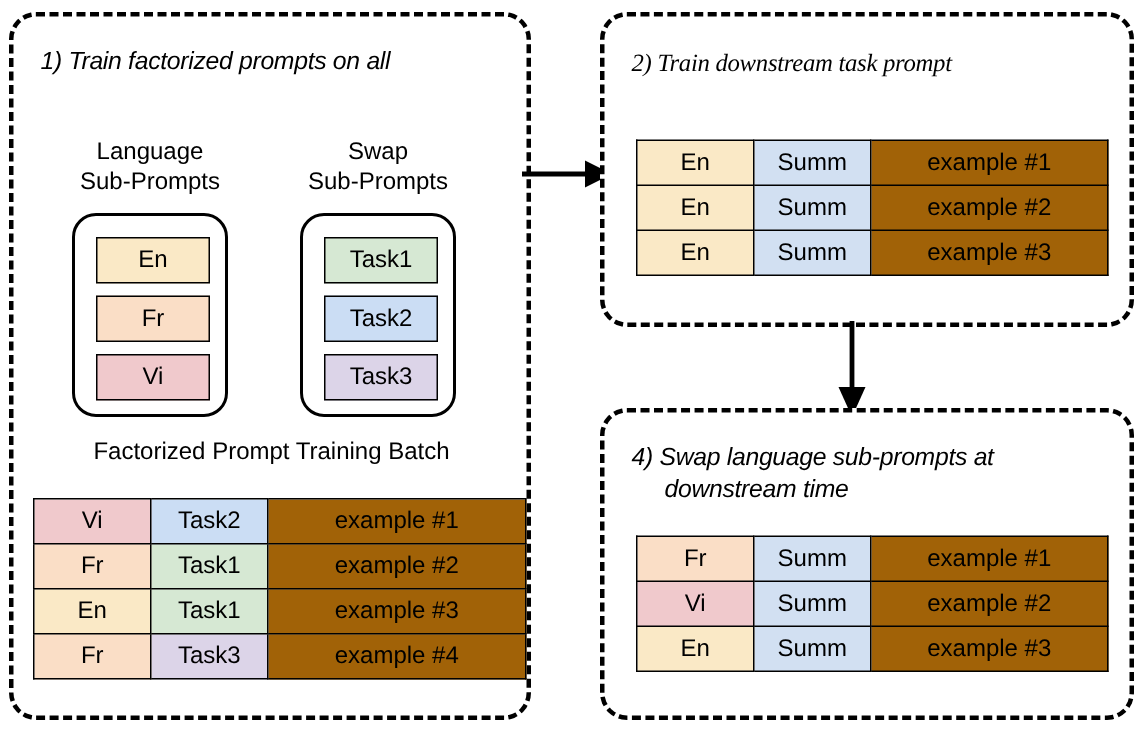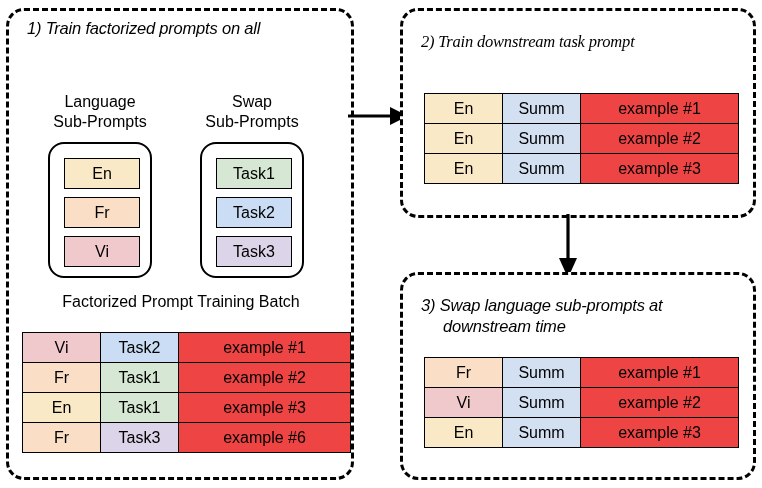--- a/index.html
+++ b/index.html
@@ -31,21 +31,21 @@
   .panel-title {
     position: absolute;
     left: 0;
     right: 0;
     font-style: italic;
     font-size: 16.5px;
     line-height: 21px;
     letter-spacing: -0.2px;
     font-weight: 400;
   }
-  #panel-1 .panel-title { top: 7px;  padding: 0 20px 0 18px; }
+  #panel-1 .panel-title { top: 20px;  padding: 0 20px 0 18px; }
   #panel-2 .panel-title { top: 20px;  padding: 0 16px 0 18px; font-family: Liberation Serif, serif; }
   #panel-3 .panel-title { top: 20px;  padding: 0 16px 0 18px; }
   .panel-title .l2 { display: block; padding-left: 20px; }
   #panel-3 .panel-title .l2 { padding-left: 22px; }
 
   
   .group-label {
     position: absolute;
     text-align: center;
     font-size: 16px;
@@ -96,21 +96,21 @@
     border-collapse: collapse;
     table-layout: fixed;
     background: #ffffff;
   }
   .prompt-table td {
     border: 1.4px solid #000000;
     text-align: center;
     font-size: 16px;
     padding: 0;
     height: 29px;
-    background: #ef4444;
+    background: #a16207;
   }
   #table-1 { left: 22px;  top: 332px; width: 328px; }
   #table-1 col.c-lang { width: 78px; }
   #table-1 col.c-task { width: 78px; }
   #table-1 col.c-ex   { width: 172px; }
 
   #table-2 { left: 424px; top: 93px; width: 314px; }
   #table-2 col.c-lang { width: 78px; }
   #table-2 col.c-task { width: 78px; }
   #table-2 col.c-ex   { width: 158px; }
@@ -177,21 +177,21 @@
         <td>example #2</td>
       </tr>
       <tr>
         <td style="background: rgb(250, 233, 198);">En</td>
         <td style="background: rgb(214, 232, 211);">Task1</td>
         <td>example #3</td>
       </tr>
       <tr>
         <td style="background: rgb(250, 222, 198);">Fr</td>
         <td style="background: rgb(220, 212, 232);">Task3</td>
-        <td>example #6</td>
+        <td>example #4</td>
       </tr>
     </tbody>
 </table>
 
 <svg class="arrow-svg" id="arrow-1to2" viewBox="0 0 62 32">
   <line x1="2" y1="16" x2="46" y2="16" stroke="#000" stroke-width="3.2"></line>
   <polygon points="44,7 62,16 44,25" fill="#000"></polygon>
 </svg>
 
 <div class="panel" id="panel-2">
@@ -225,21 +225,21 @@
     </tbody>
 </table>
 
 <svg class="arrow-svg" id="arrow-2to3" viewBox="0 0 32 66">
   <line x1="16" y1="2" x2="16" y2="48" stroke="#000" stroke-width="3.2"></line>
   <polygon points="7,46 25,46 16,66" fill="#000"></polygon>
 </svg>
 
 <div class="panel" id="panel-3">
   <div class="panel-title">
-    <span>3) Swap language sub-prompts at</span>
+    <span>4) Swap language sub-prompts at</span>
     <span class="l2">downstream time</span>
   </div>
 </div>
 
 <table class="prompt-table" id="table-3">
   <colgroup>
       <col class="c-lang">
       <col class="c-task">
       <col class="c-ex">
     </colgroup>

